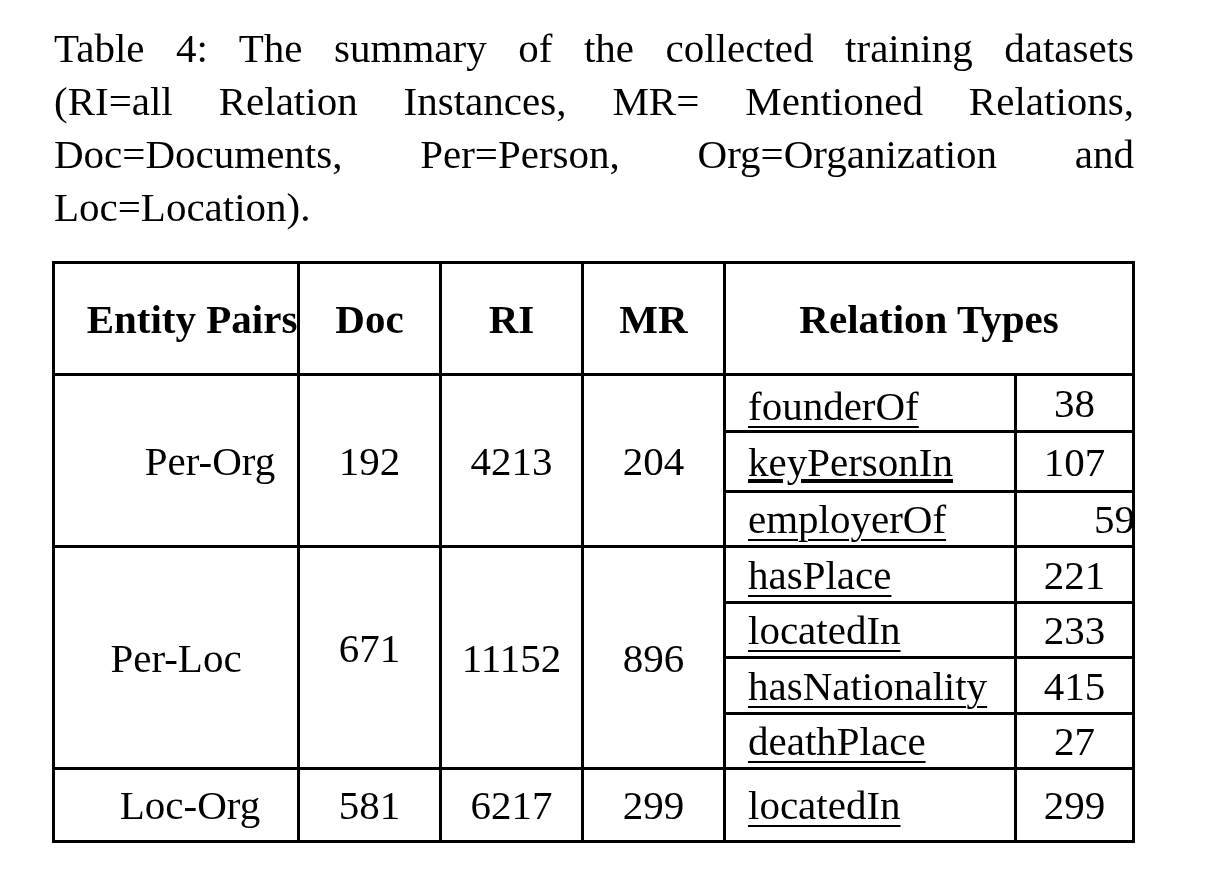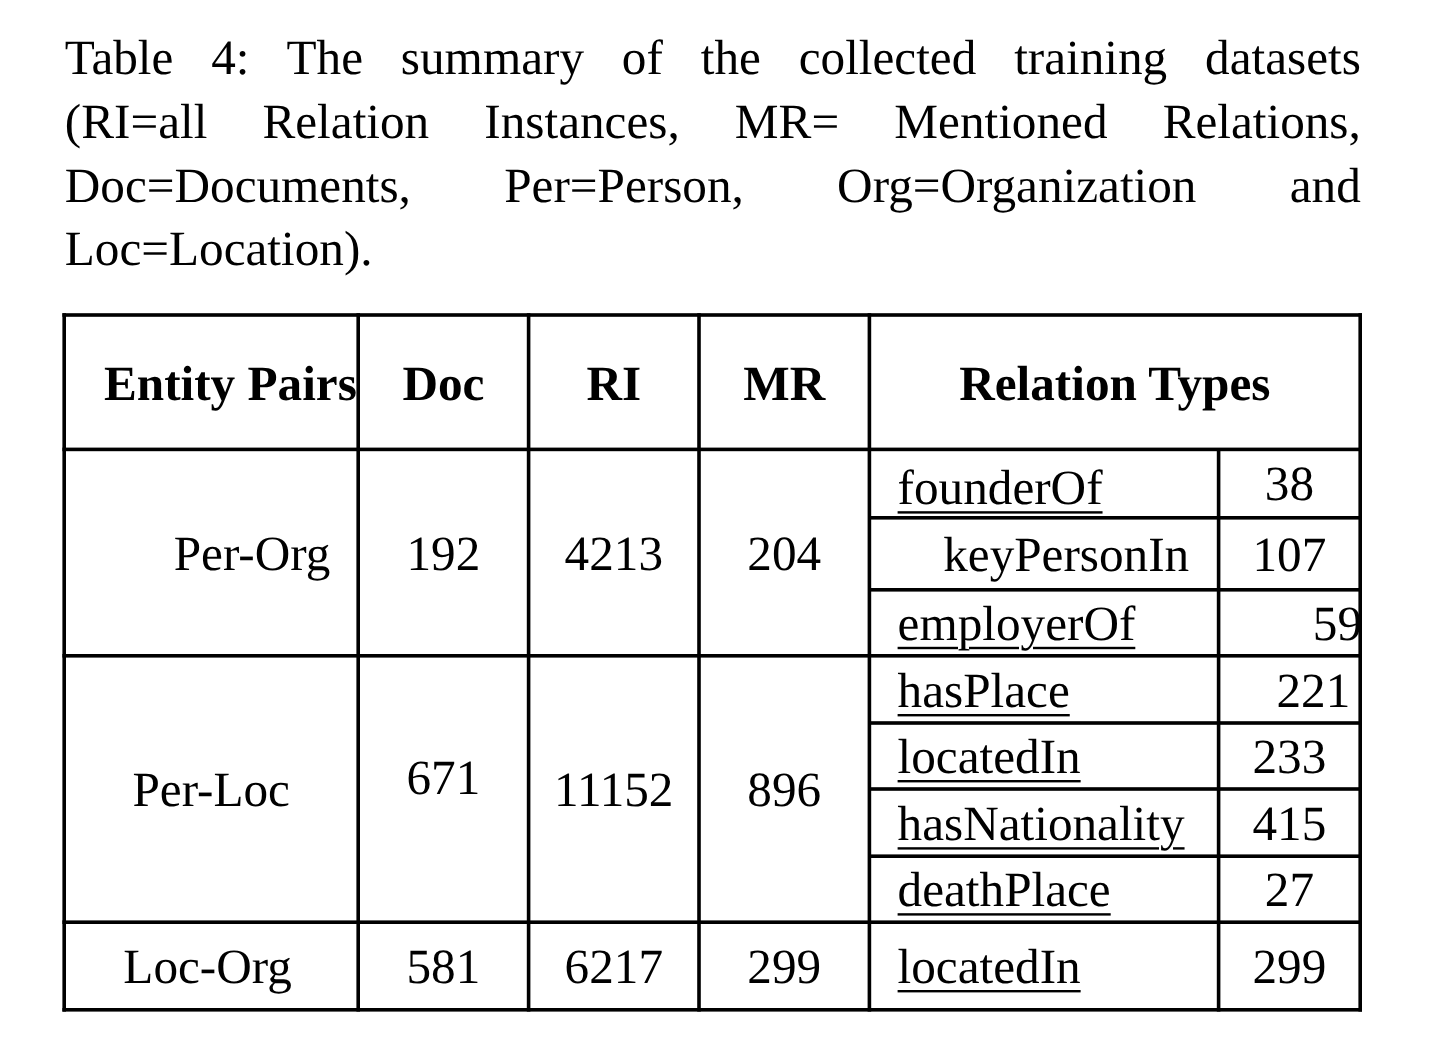--- a/index.html
+++ b/index.html
@@ -59,52 +59,52 @@
 
   <div class="cell" style="left:3px;top:115px;width:242px;height:169px;margin-left:34px;">Per-Org</div>
   <div class="cell" style="left:248px;top:115px;width:139px;height:169px;">192</div>
   <div class="cell" style="left:390px;top:115px;width:139px;height:169px;">4213</div>
   <div class="cell" style="left:532px;top:115px;width:139px;height:169px;">204</div>
 
   <div class="cell rel" style="left:674px;top:115px;width:316px;height:54px;align-items:flex-end;">
       <span>founderOf</span>
     </div>
   <div class="cell" style="left:965px;top:115px;width:115px;height:54px;">38</div>
-  <div class="cell rel" style="left:712px;top:172px;width:288px;height:57px;">
+  <div class="cell rel" style="left:674px;top:172px;width:288px;height:57px;text-decoration:underline;">
       <span style="text-decoration:none">keyPersonIn</span>
     </div>
   <div class="cell" style="left:965px;top:172px;width:115px;height:57px;">107</div>
   <div class="cell rel" style="left:674px;top:232px;width:288px;height:52px;">
       <span>employerOf</span>
     </div>
   <div class="cell" style="left:965px;top:232px;width:115px;height:52px;padding-left:40px;">59</div>
 
   <div class="cell" style="left:3px;top:287px;width:242px;height:219px;">Per-Loc</div>
   <div class="cell" style="left:248px;top:277px;width:139px;height:219px;">671</div>
   <div class="cell" style="left:390px;top:287px;width:139px;height:219px;">11152</div>
   <div class="cell" style="left:532px;top:287px;width:139px;height:219px;">896</div>
 
   <div class="cell rel" style="left:674px;top:287px;width:288px;height:53px;">
       <span>hasPlace</span>
     </div>
-  <div class="cell" style="left:965px;top:287px;width:115px;height:53px;padding-left:20px;">221</div>
+  <div class="cell" style="left:965px;top:287px;width:115px;height:53px;">221</div>
   <div class="cell rel" style="left:674px;top:343px;width:288px;height:52px;">
       <span>locatedIn</span>
     </div>
   <div class="cell" style="left:965px;top:343px;width:115px;height:52px;">233</div>
   <div class="cell rel" style="left:674px;top:398px;width:288px;height:53px;">
       <span>hasNationality</span>
     </div>
   <div class="cell" style="left:965px;top:398px;width:115px;height:53px;">415</div>
   <div class="cell rel" style="left:674px;top:454px;width:288px;height:52px;">
       <span>deathPlace</span>
     </div>
   <div class="cell" style="left:965px;top:454px;width:115px;height:52px;">27</div>
 
-  <div class="cell" style="left:0;top:509px;width:242px;height:70px;">Loc-Org</div>
+  <div class="cell" style="left:17px;top:509px;width:242px;height:70px;">Loc-Org</div>
   <div class="cell" style="left:248px;top:509px;width:139px;height:70px;">581</div>
   <div class="cell" style="left:390px;top:509px;width:139px;height:70px;">6217</div>
   <div class="cell" style="left:532px;top:509px;width:139px;height:70px;">299</div>
   <div class="cell rel" style="left:674px;top:509px;width:288px;height:70px;">
       <span>locatedIn</span>
     </div>
   <div class="cell" style="left:965px;top:509px;width:115px;height:70px;">299</div>
 </div>
 
 </body></html>

